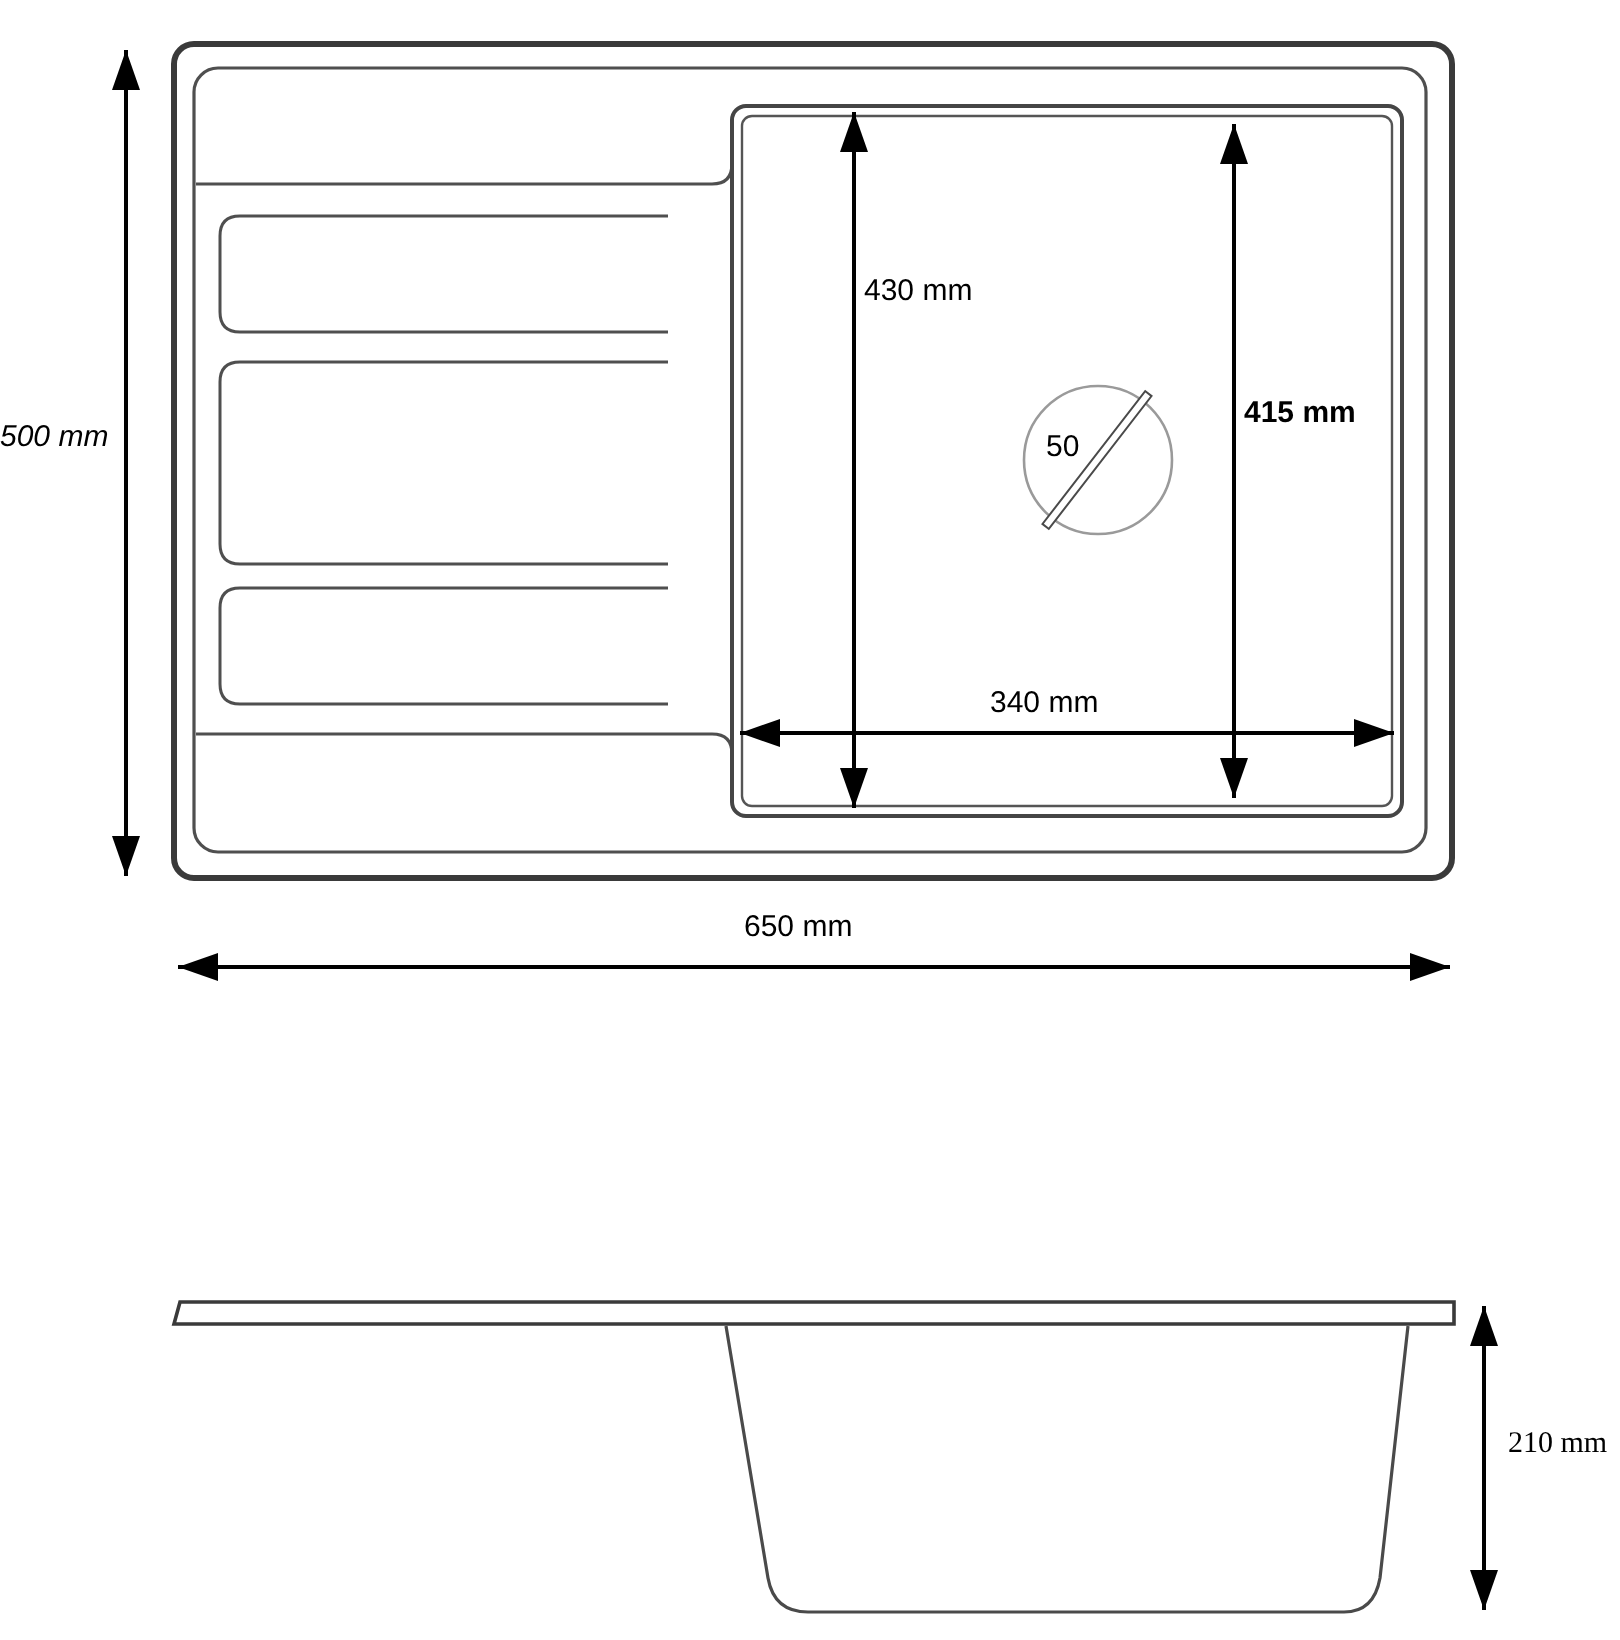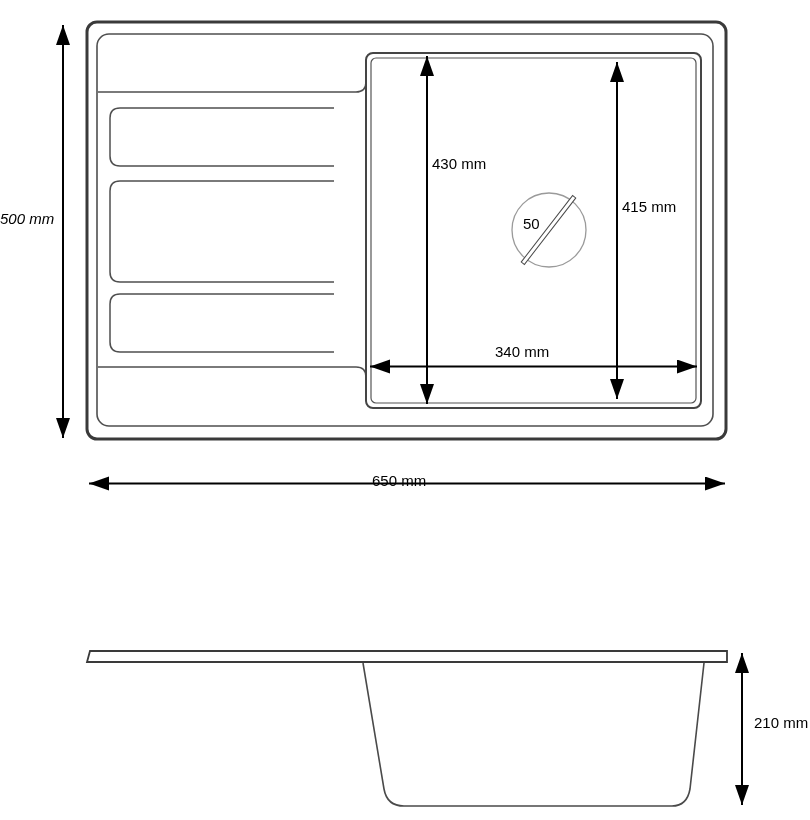--- a/index.html
+++ b/index.html
@@ -63,25 +63,25 @@
       <polygon points="90,651 727,651 727,662 87,662" fill="#fff" stroke="#3a3a3a" stroke-width="1.8"></polygon>
 
       <path d="M 363,663 L 384,789 Q 387,806 404,806 L 672,806 Q 687,806 690,789 L 704,663" fill="none" stroke="#4a4a4a" stroke-width="1.6"></path>
 
       <line x1="742" y1="653" x2="742" y2="805" stroke="#000" stroke-width="2" marker-start="url(#arrow)" marker-end="url(#arrow)"></line>
     </g>
   </svg>
 
   <div class="dim-label" style="left:0px;top:210px;font-style:italic;">500 mm</div>
 
-  <div class="dim-label" style="left:372px;top:472px;">650 mm</div>
+  <div class="dim-label" style="left:372px;top:455px;">650 mm</div>
 
-  <div class="dim-label" style="left:432px;top:155px;text-align:center;">430 mm</div>
+  <div class="dim-label" style="left:432px;top:137px;text-align:center;">430 mm</div>
 
-  <div class="dim-label" style="left:622px;top:198px;">415 mm</div>
+  <div class="dim-label" style="left:622px;top:198px;font-weight:bold;">415 mm</div>
 
   <div class="dim-label" style="left:495px;top:343px;">340 mm</div>
 
   <div class="dim-label" style="left:523px;top:215px;">50</div>
 
-  <div class="dim-label" style="left:754px;top:714px;">210 mm</div>
+  <div class="dim-label" style="left:754px;top:714px;font-family:Liberation Serif, serif;">210 mm</div>
 
 </div>
 
 </body></html>

